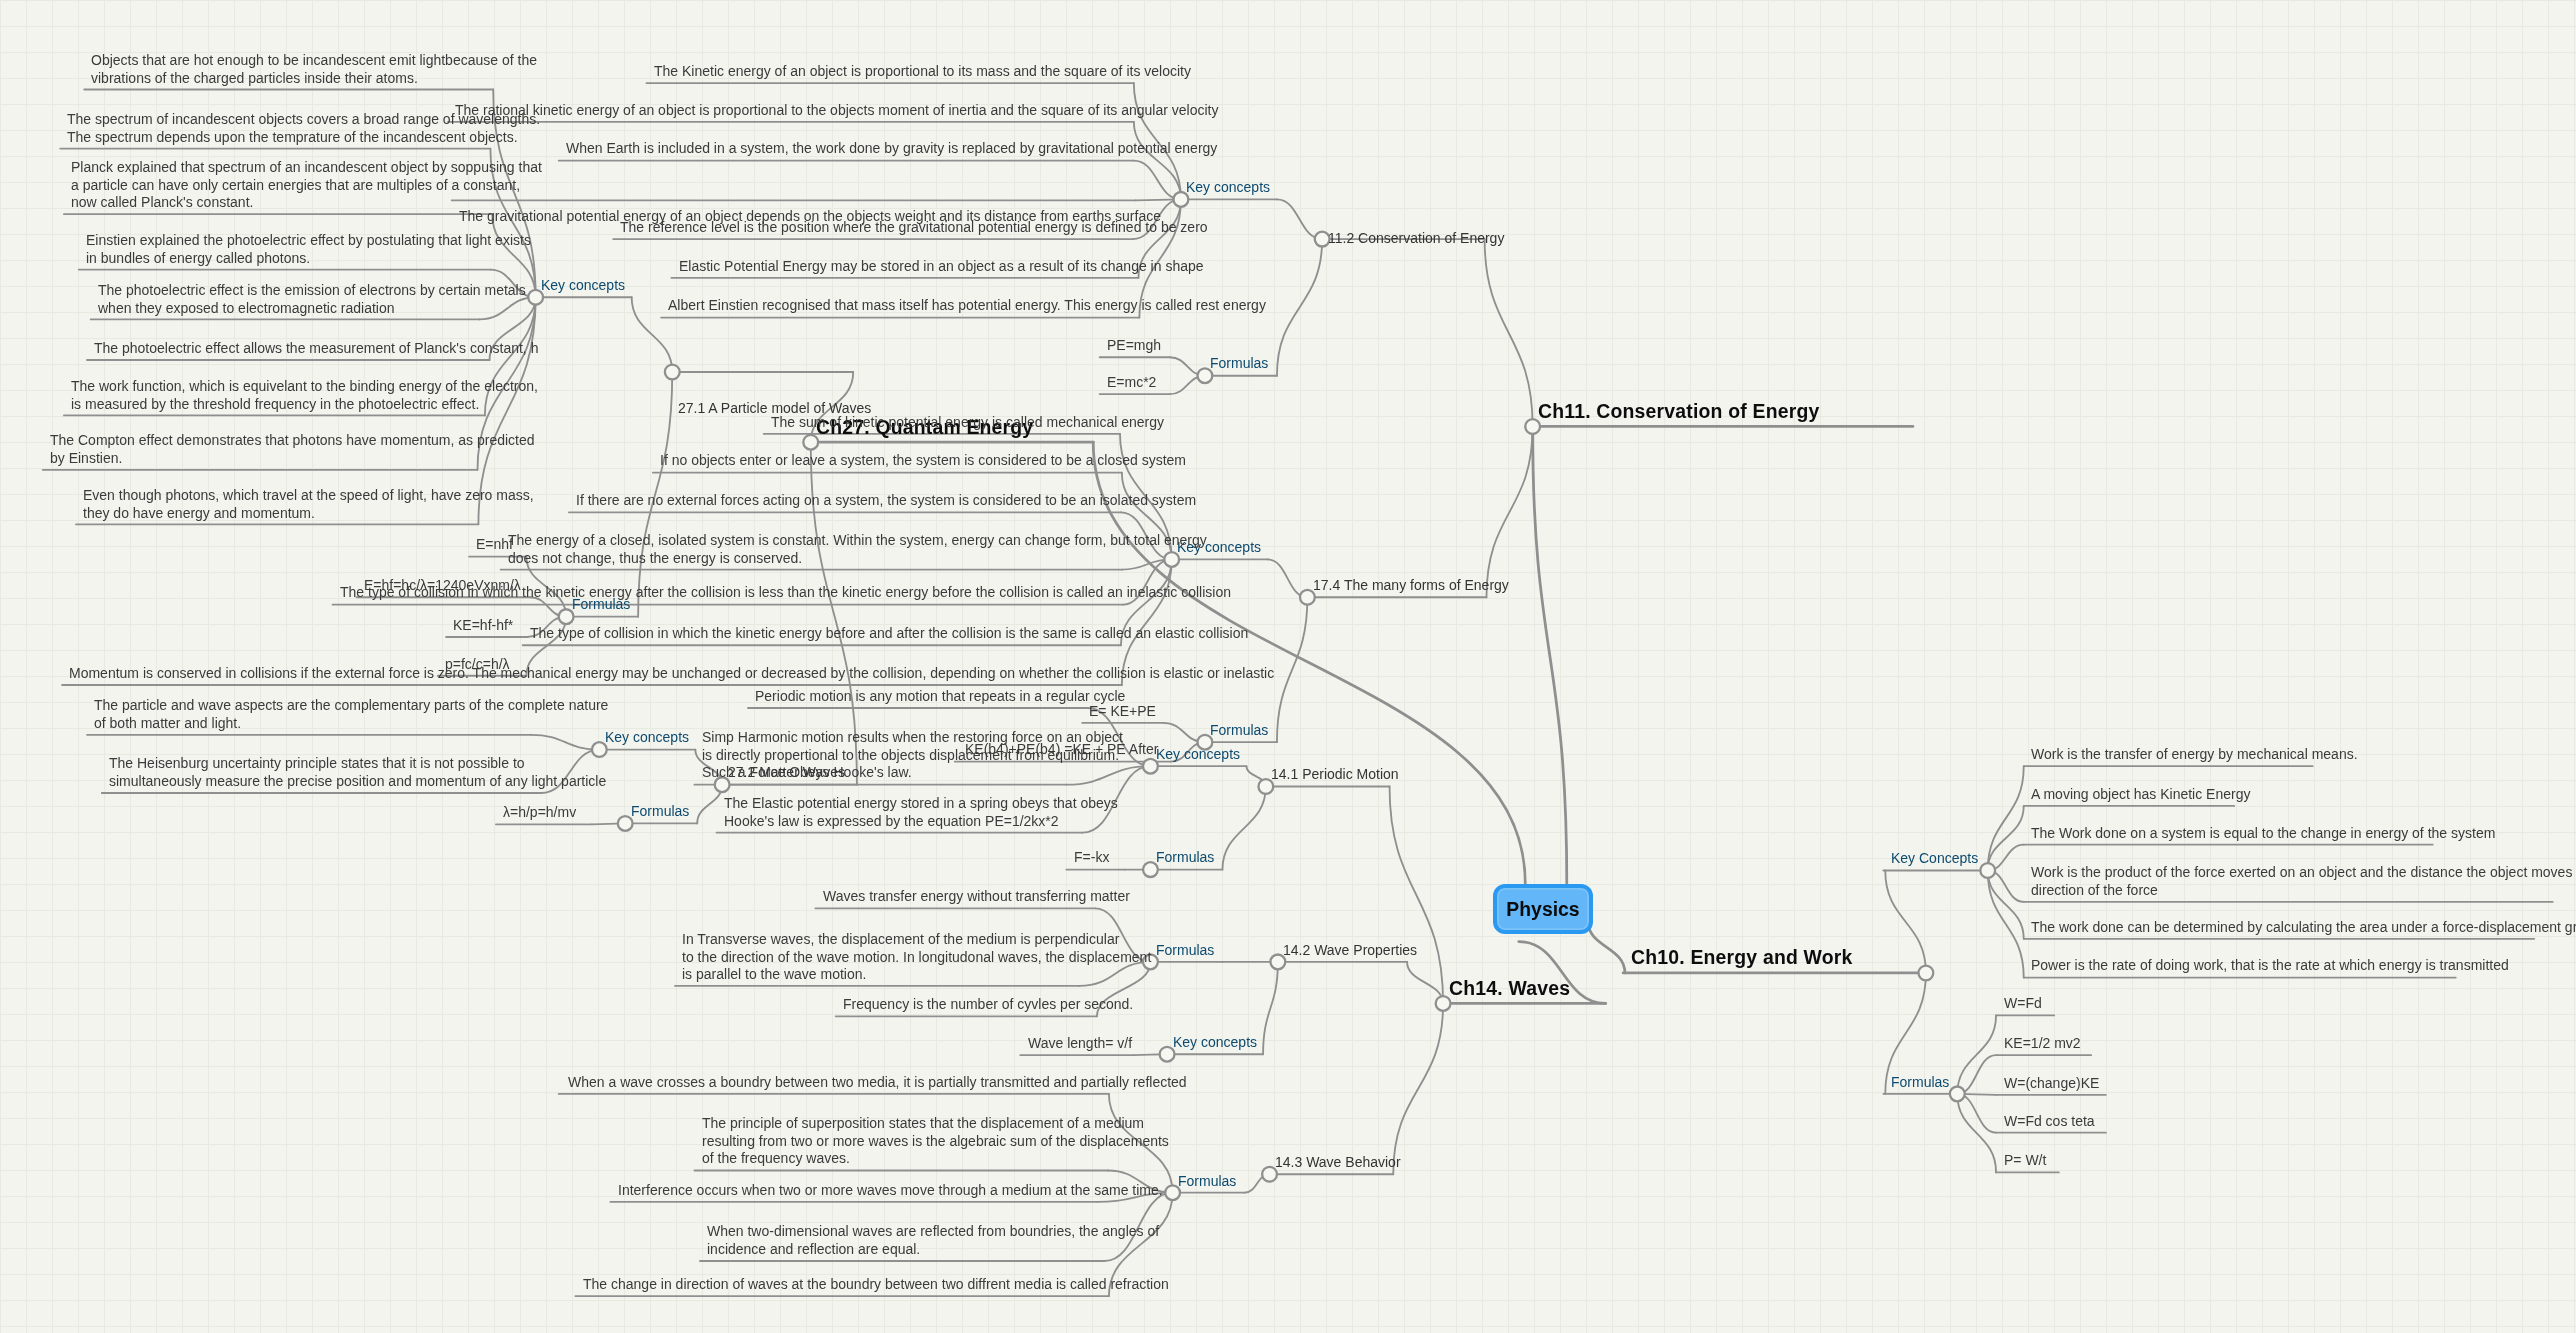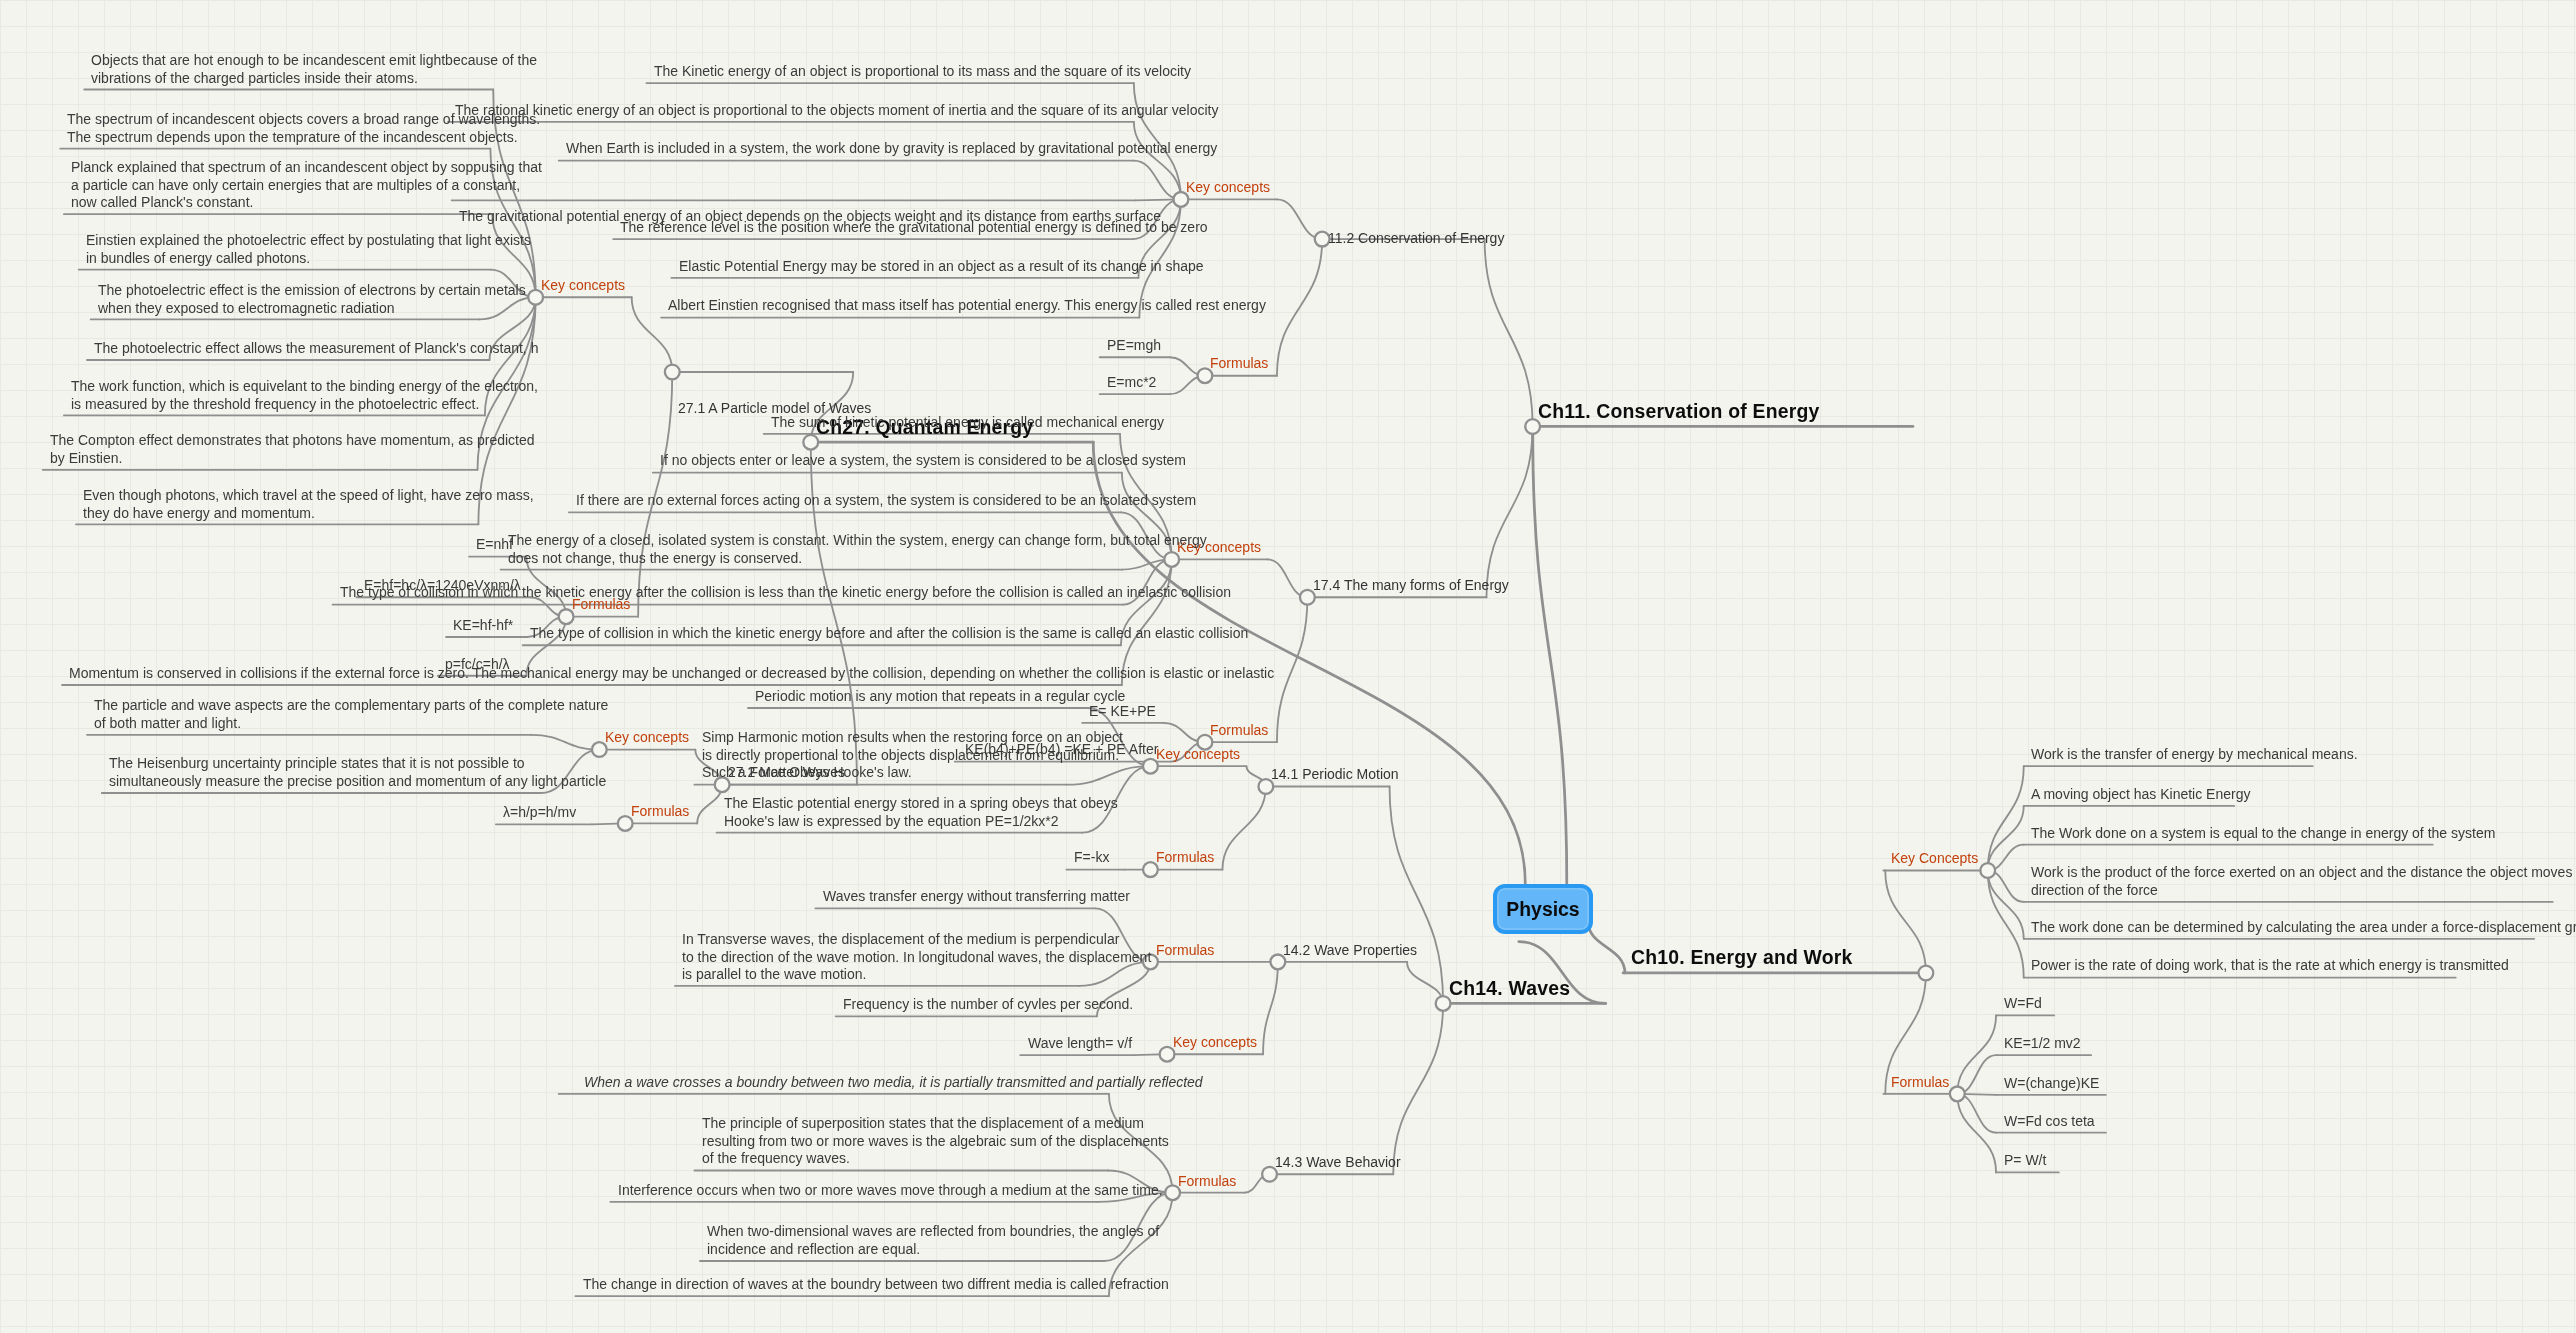--- a/index.html
+++ b/index.html
@@ -10,21 +10,21 @@
     background-image:
       linear-gradient(to right, #e6eae1 0.9px, transparent 0.9px),
       linear-gradient(to bottom, #e6eae1 0.9px, transparent 0.9px);
     background-size:26px 26px;
   }
   #canvas{position:absolute;inset:0;}
   svg#edges{position:absolute;left:0;top:0;}
   .node{position:absolute;color:#333;font-size:14px;line-height:17.5px;}
   .node .ln{white-space:nowrap;}
   .leaf{color:#3a3a3a;}
-  .label{color:#c2410c;}
+  .label{color:#0c4a6e;}
   .section{color:#333;}
   .title{font-size:19.4px;line-height:24px;font-weight:bold;color:#0d0d0d;letter-spacing:0.2px;}
   .root-box{
     position:absolute;left:1493px;top:884px;width:92px;height:42px;
     background:#63b6f8;border:4.6px solid #2a99f2;border-radius:12px;
     display:flex;align-items:center;justify-content:center;
     font-size:19.4px;font-weight:bold;color:#0b0b0b;
     box-shadow:inset 0 0 0 1.8px #7cc2f9;
   }
 </style>
@@ -434,21 +434,21 @@
       </div>
       <div class="node leaf" style="left: 1028px; top: 1035px;">
         <div class="ln">Wave length= v/f</div>
       </div>
       <div class="node section" style="left: 1275px; top: 1154px;">
         <div class="ln">14.3 Wave Behavior</div>
       </div>
       <div class="node label" style="left: 1178px; top: 1173px;">
         <div class="ln">Formulas</div>
       </div>
-      <div class="node leaf" style="left: 584px; top: 1074px; font-style: italic;">
+      <div class="node leaf" style="left: 568px; top: 1074px;">
         <div class="ln">When a wave crosses a boundry between two media, it is partially transmitted and partially reflected</div>
       </div>
       <div class="node leaf" style="left: 702px; top: 1115px;">
         <div class="ln">The principle of superposition states that the displacement of a medium</div>
         <div class="ln">resulting from two or more waves is the algebraic sum of the displacements</div>
         <div class="ln">of the frequency waves.</div>
       </div>
       <div class="node leaf" style="left: 618px; top: 1182px;">
         <div class="ln">Interference occurs when two or more waves move through a medium at the same time.</div>
       </div>

